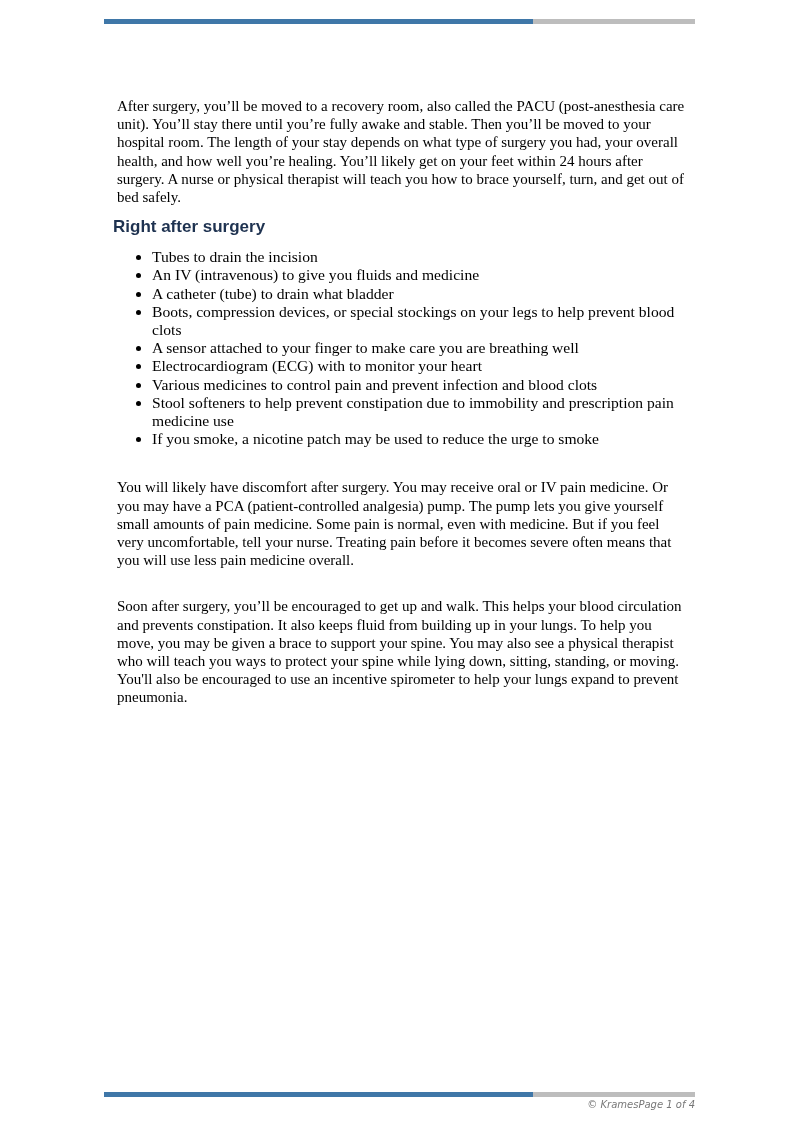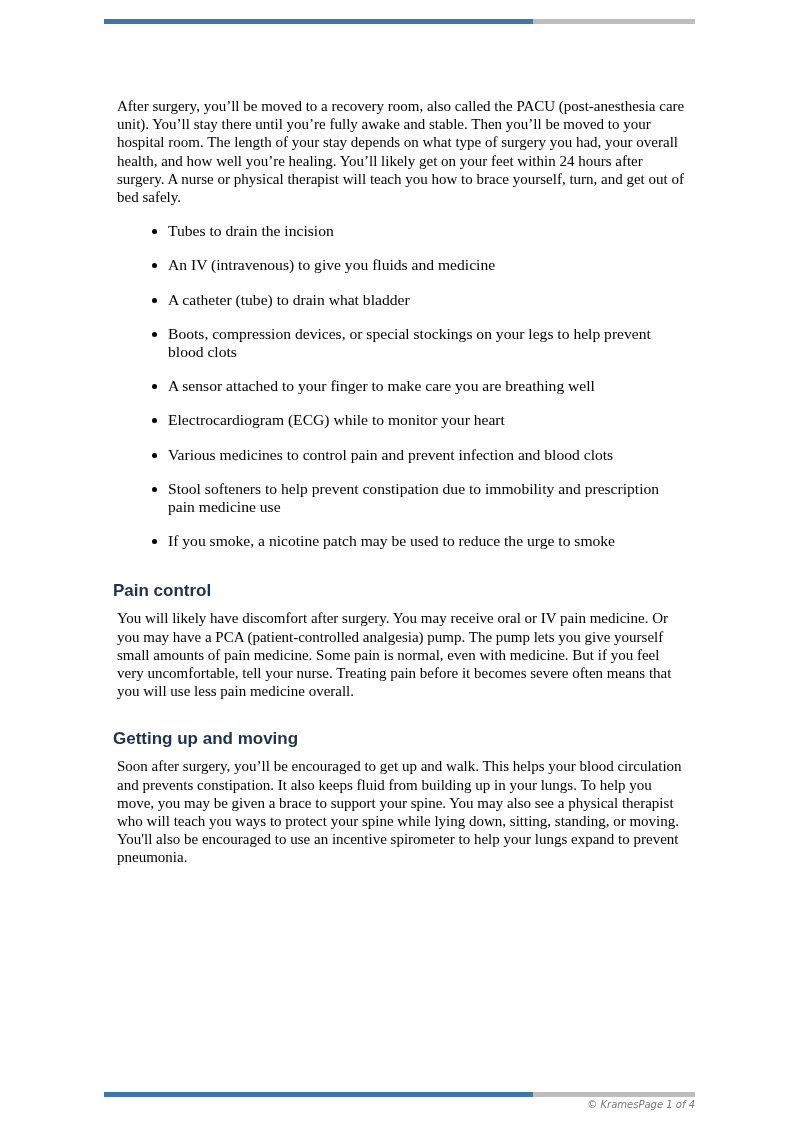--- a/index.html
+++ b/index.html
@@ -56,21 +56,21 @@
     }
     .sec1 { margin-top: 10px; }
     .sec2 { margin-top: 30px; }
     .sec3 { margin-top: 28px; }
     ul {
       margin: 10px 0 0 0;
       padding-left: 39px;
       font-size: 15.6px;
       line-height: 18.2px;
     }
-    ul li { margin: 16px; padding-left: 0; }
+    ul li { margin: 0; padding-left: 0; }
 
     .footer {
       position: absolute;
       top: 1099px;
       left: 106px;
       width: 589px;
       font-family: "DejaVu Sans", "Liberation Sans", sans-serif;
       font-style: italic;
       font-size: 10px;
       color: #777;
@@ -83,40 +83,39 @@
 
 <div class="bar top-bar">
   <div class="blue"></div>
   <div class="gray"></div>
 </div>
 
 <div class="content">
   <p>After surgery, you’ll be moved to a recovery room, also called the PACU (post-anesthesia care unit). You’ll stay there until you’re fully awake and stable. Then you’ll be moved to your hospital room. The length of your stay depends on what type of surgery you had, your overall health, and how well you’re healing. You’ll likely get on your feet within 24 hours after surgery. A nurse or physical therapist will teach you how to brace yourself, turn, and get out of bed safely.</p>
 
   <div class="sec1">
+    <h2>Right after surgery</h2>
     <ul>
       <li>Tubes to drain the incision</li>
       <li>An IV (intravenous) to give you fluids and medicine</li>
       <li>A catheter (tube) to drain what bladder</li>
       <li>Boots, compression devices, or special stockings on your legs to help prevent blood clots</li>
       <li>A sensor attached to your finger to make care you are breathing well</li>
-      <li>Electrocardiogram (ECG) while to monitor your heart</li>
+      <li>Electrocardiogram (ECG) with to monitor your heart</li>
       <li>Various medicines to control pain and prevent infection and blood clots</li>
       <li>Stool softeners to help prevent constipation due to immobility and prescription pain medicine use</li>
       <li>If you smoke, a nicotine patch may be used to reduce the urge to smoke</li>
     </ul>
   </div>
 
   <div class="sec2">
-    <h2>Pain control</h2>
     <p>You will likely have discomfort after surgery. You may receive oral or IV pain medicine. Or you may have a PCA (patient-controlled analgesia) pump. The pump lets you give yourself small amounts of pain medicine. Some pain is normal, even with medicine. But if you feel very uncomfortable, tell your nurse. Treating pain before it becomes severe often means that you will use less pain medicine overall.</p>
   </div>
 
   <div class="sec3">
-    <h2>Getting up and moving</h2>
     <p>Soon after surgery, you’ll be encouraged to get up and walk. This helps your blood circulation and prevents constipation. It also keeps fluid from building up in your lungs. To help you move, you may be given a brace to support your spine. You may also see a physical therapist who will teach you ways to protect your spine while lying down, sitting, standing, or moving. You'll also be encouraged to use an incentive spirometer to help your lungs expand to prevent pneumonia.</p>
   </div>
 </div>
 
 <div class="bar bottom-bar">
   <div class="blue"></div>
   <div class="gray"></div>
 </div>
 
 <div class="footer">

